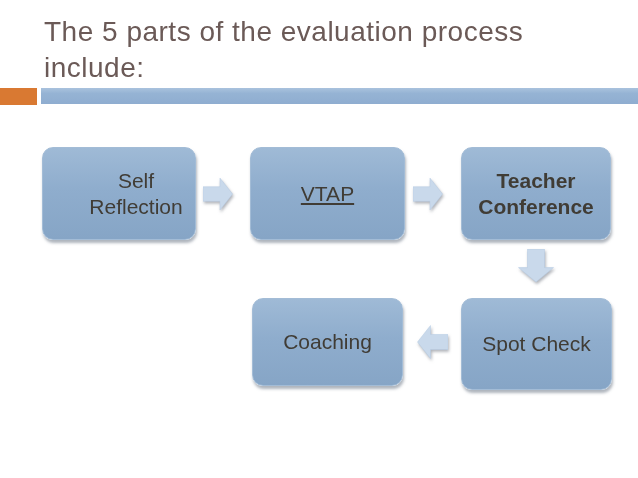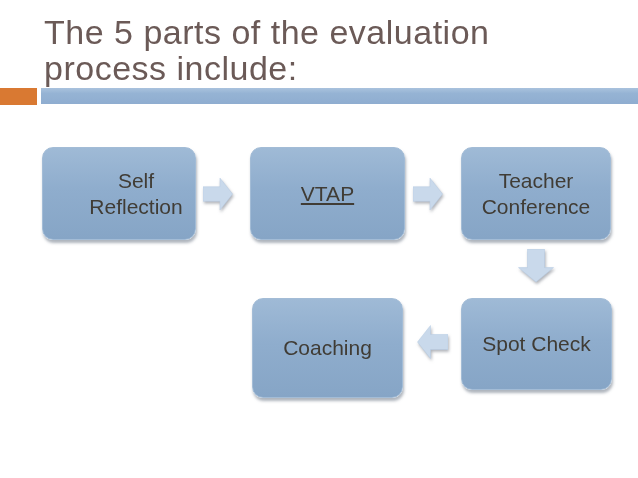--- a/index.html
+++ b/index.html
@@ -12,21 +12,21 @@
     height: 478px;
     background: var(--background, #ffffff);
     overflow: hidden;
   }
 
   .slide-title {
     position: absolute;
     left: 44px;
     top: 14px;
     width: 545px;
-    font-size: 34px;
+    font-size: 28px;
     line-height: 36px;
     letter-spacing: 0.5px;
     color: var(--title_text, #6b5a57);
     font-weight: 400;
   }
 
   .accent-orange {
     position: absolute;
     left: 0; top: 88px;
     width: 37px; height: 17px;
@@ -51,22 +51,22 @@
     justify-content: center;
     text-align: center;
     color: var(--box_text, #403c35);
     font-size: 21px;
     line-height: 26px;
     padding: 4px 10px;
   }
 
   .node-self-reflection   { left: 42px;  top: 147px; width: 154px; height: 93px; padding-left: 44px; }
   .node-vtap              { left: 250px; top: 147px; width: 155px; height: 93px; text-decoration: underline; }
-  .node-teacher-conference{ left: 461px; top: 147px; width: 150px; height: 93px; }
-  .node-coaching          { left: 252px; top: 298px; width: 151px; height: 100px; }
+  .node-teacher-conference{ left: 461px; top: 147px; width: 150px; height: 93px; font-weight: bold; }
+  .node-coaching          { left: 252px; top: 298px; width: 151px; height: 88px; }
   .node-spot-check        { left: 461px; top: 298px; width: 151px; height: 92px; }
 
   .arrow {
     position: absolute;
     filter: drop-shadow(1.5px 2.5px 1.5px rgba(110, 115, 125, 0.55));
   }
   .arrow svg { display: block; }
   .arrow-shape {
     fill: var(--arrow_fill, #c9d9eb);
     stroke: #b7cce4;

